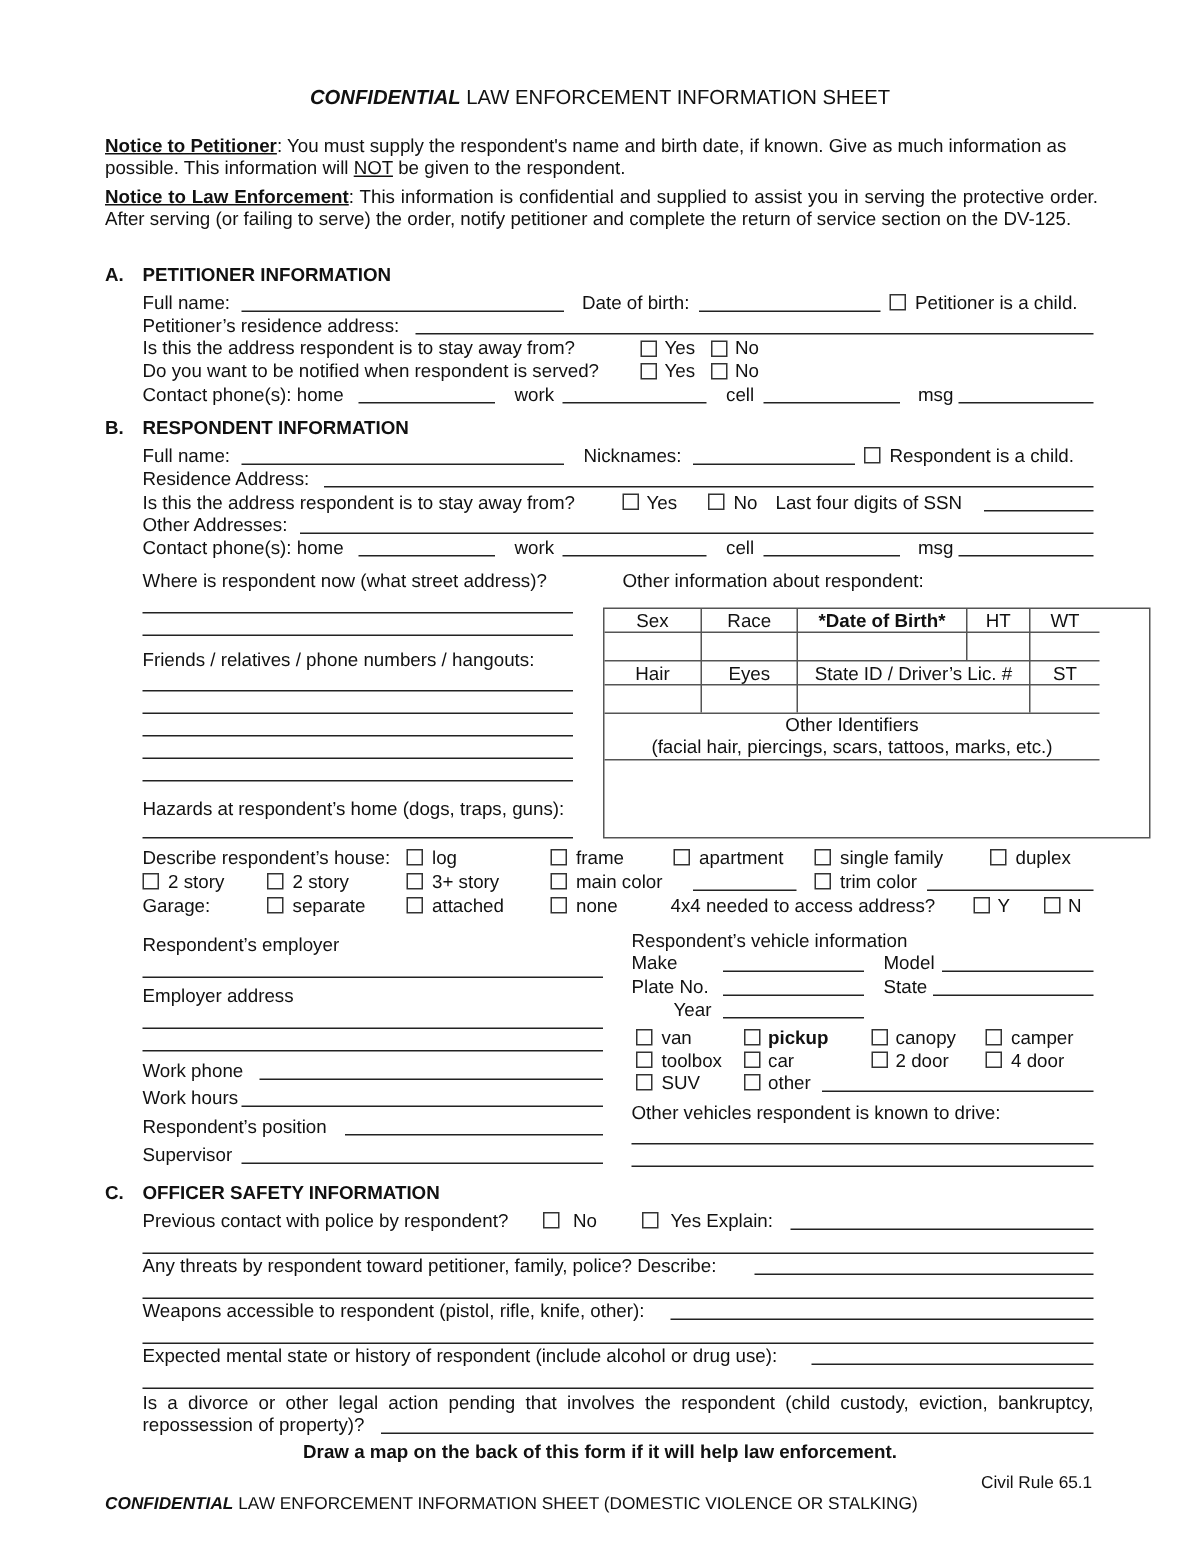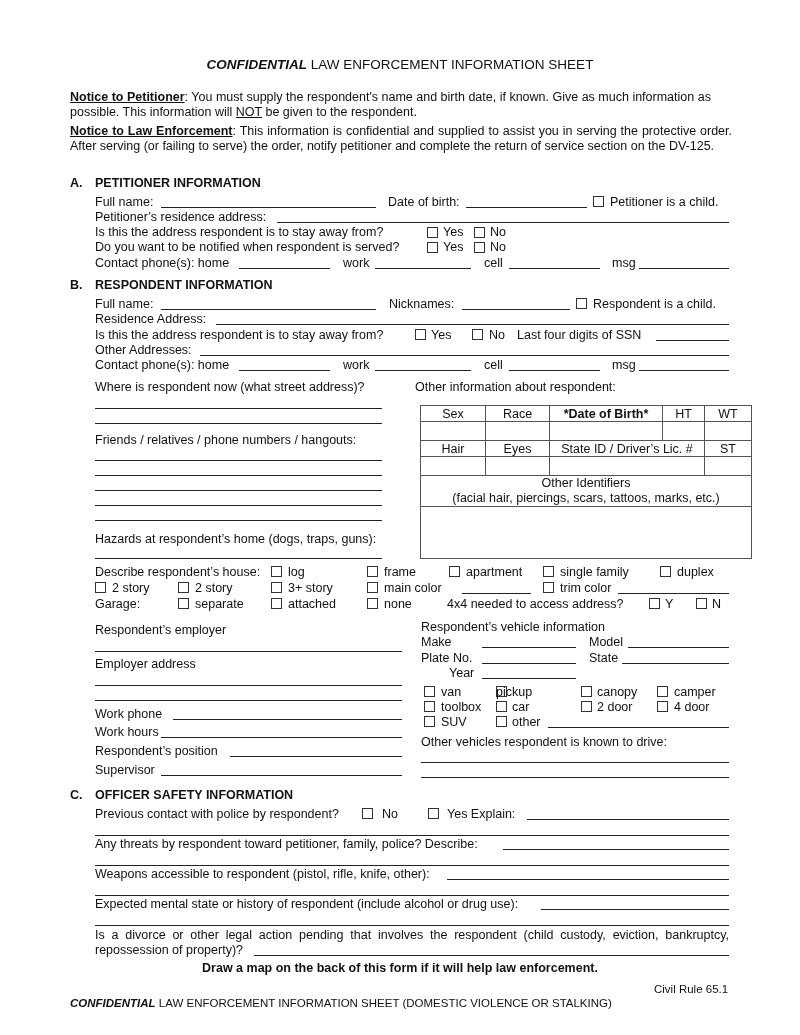--- a/index.html
+++ b/index.html
@@ -104,21 +104,21 @@
 <div class="line" style="left:95px;top:423px;width:287px;"></div>
 <div class="a" style="left:95px;top:433px;">Friends / relatives / phone numbers / hangouts:</div>
 <div class="line" style="left:95px;top:460px;width:287px;"></div>
 <div class="line" style="left:95px;top:475px;width:287px;"></div>
 <div class="line" style="left:95px;top:490px;width:287px;"></div>
 <div class="line" style="left:95px;top:505px;width:287px;"></div>
 <div class="line" style="left:95px;top:520px;width:287px;"></div>
 <div class="a" style="left:95px;top:532px;">Hazards at respondent’s home (dogs, traps, guns):</div>
 <div class="line" style="left:95px;top:558px;width:287px;"></div>
 
-<div class="tbl" style="left:420px;top:405px;width:332px;height:154px;">
+<div class="tbl" style="left:402px;top:405px;width:365px;height:154px;">
 
   <div class="tl" style="left:0;top:15px;width:330px;height:1px;"></div>
   <div class="tl" style="left:0;top:34px;width:330px;height:1px;"></div>
   <div class="tl" style="left:0;top:50px;width:330px;height:1px;"></div>
   <div class="tl" style="left:0;top:69px;width:330px;height:1px;"></div>
   <div class="tl" style="left:0;top:100px;width:330px;height:1px;"></div>
 
   <div class="tl" style="left:64px;top:0;width:1px;height:69px;"></div>
   <div class="tl" style="left:128px;top:0;width:1px;height:69px;"></div>
   <div class="tl" style="left:241px;top:0;width:1px;height:34px;"></div>
@@ -211,21 +211,21 @@
 <div class="a" style="left:421px;top:651px;">Plate No.</div>
 <div class="line" style="left:482px;top:663px;width:94px;"></div>
 <div class="a" style="left:589px;top:651px;">State</div>
 <div class="line" style="left:622px;top:663px;width:107px;"></div>
 <div class="a" style="left:421px;top:666px;margin-left:28px;">Year</div>
 <div class="line" style="left:482px;top:678px;width:94px;"></div>
 
 <div class="cb" style="left:424px;top:686px;"></div>
 <div class="a" style="left:441px;top:685px;">van</div>
 <div class="cb" style="left:496px;top:686px;"></div>
-<div class="a" style="left:496px;top:685px;">pickup</div>
+<div class="a" style="left:512px;top:685px;font-weight:bold;">pickup</div>
 <div class="cb" style="left:581px;top:686px;"></div>
 <div class="a" style="left:597px;top:685px;">canopy</div>
 <div class="cb" style="left:657px;top:686px;"></div>
 <div class="a" style="left:674px;top:685px;">camper</div>
 
 <div class="cb" style="left:424px;top:701px;"></div>
 <div class="a" style="left:441px;top:700px;">toolbox</div>
 <div class="cb" style="left:496px;top:701px;"></div>
 <div class="a" style="left:512px;top:700px;">car</div>
 <div class="cb" style="left:581px;top:701px;"></div>

